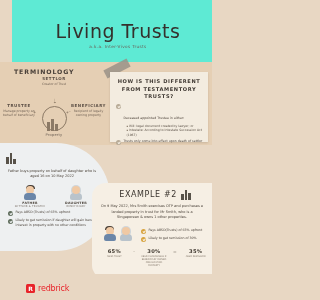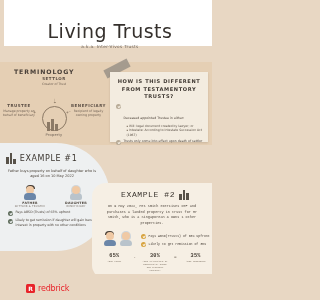--- a/index.html
+++ b/index.html
@@ -5,22 +5,22 @@
   html,body{margin:0;padding:0;}
   body{
     width:212px;height:300px;overflow:hidden;position:relative;
     font-family:"DejaVu Sans", sans-serif;
     background:#e8d7c3;
   }
   .page{position:absolute;inset:0;}
 
   
   .header{
-    position:absolute;left:4px;top:0;width:212px;height:46px;
-    background:#ffffff;
+    position:absolute;left:12px;top:0;width:212px;height:62px;
+    background:#5eead4;
   }
   .title{
     position:absolute;left:0;top:20px;width:212px;text-align:center;
     font-size:19px;letter-spacing:.5px;color:#35302c;
     font-family:"DejaVu Sans", sans-serif;font-weight:400;
   }
   .subtitle{
     position:absolute;left:0;top:44px;width:212px;text-align:center;
     font-size:4.2px;letter-spacing:.35px;color:#6a6057;
   }
@@ -113,21 +113,21 @@
   .bul{display:flex;gap:2.5px;margin:2.5px 0 0 2px;}
   .bchk{flex:0 0 auto;width:5px;height:5px;border-radius:50%;background:#5d6b5a;position:relative;margin-top:.4px;}
   .bchk:after{content:"";position:absolute;left:1.5px;top:1px;width:1.4px;height:2.4px;border:solid #eef0f1;border-width:0 .7px .7px 0;transform:rotate(42deg);}
   .btext{font-size:3.2px;line-height:1.45;color:#4b433b;}
 
   
   .ex2{
     position:absolute;left:92px;top:183px;width:128px;height:96px;
     background:#f6efe4;border-radius:14px 0 0 14px;
   }
-  .ex2-inner{position:absolute;left:8px;top:6px;width:110px;font-family:Liberation Mono, monospace;}
+  .ex2-inner{position:absolute;left:8px;top:6px;width:110px;}
   .ex2 .ex-head{justify-content:center;}
   .ex2 .ex-desc{margin-top:4px;font-size:3.5px;line-height:1.6;color:#4e463d;text-align:center;width:104px;}
   .ex2-row{display:flex;gap:6px;margin-top:5px;align-items:flex-start;}
   .couple{display:flex;gap:1px;margin-left:2px;}
   .ex2 .bchk{background:#d7a23c;}
   .ex2 .bchk:after{border-color:#f6efe4;}
   .calc{display:flex;align-items:flex-start;justify-content:center;gap:5px;margin-top:6px;}
   .calc .cell{text-align:center;width:28px;}
   .calc .val{font-size:5.2px;font-weight:bold;color:#3f382f;letter-spacing:.3px;}
   .calc .cap{font-size:2.3px;line-height:1.3;color:#8a7f72;margin-top:1px;}
@@ -206,21 +206,20 @@
   </div>
 
   <div class="ex1">
     <div class="ex1-inner">
       <div class="ex-head">
         <span class="ico-bldg">
           <i style="height:7px"></i>
             <i style="height:11px"></i>
             <i style="height:5px"></i>
         </span>
-        <span class="ex-title">EXAMPLE #1</span>
       </div>
       <div class="ex-desc">Father buys property on behalf of daughter who is aged 16 on 10 May 2022</div>
 
       <div class="people">
         <div class="person">
           <div class="av">
             <div class="hair"></div>
               <div class="head"></div>
               <div class="body"></div>
           </div>

